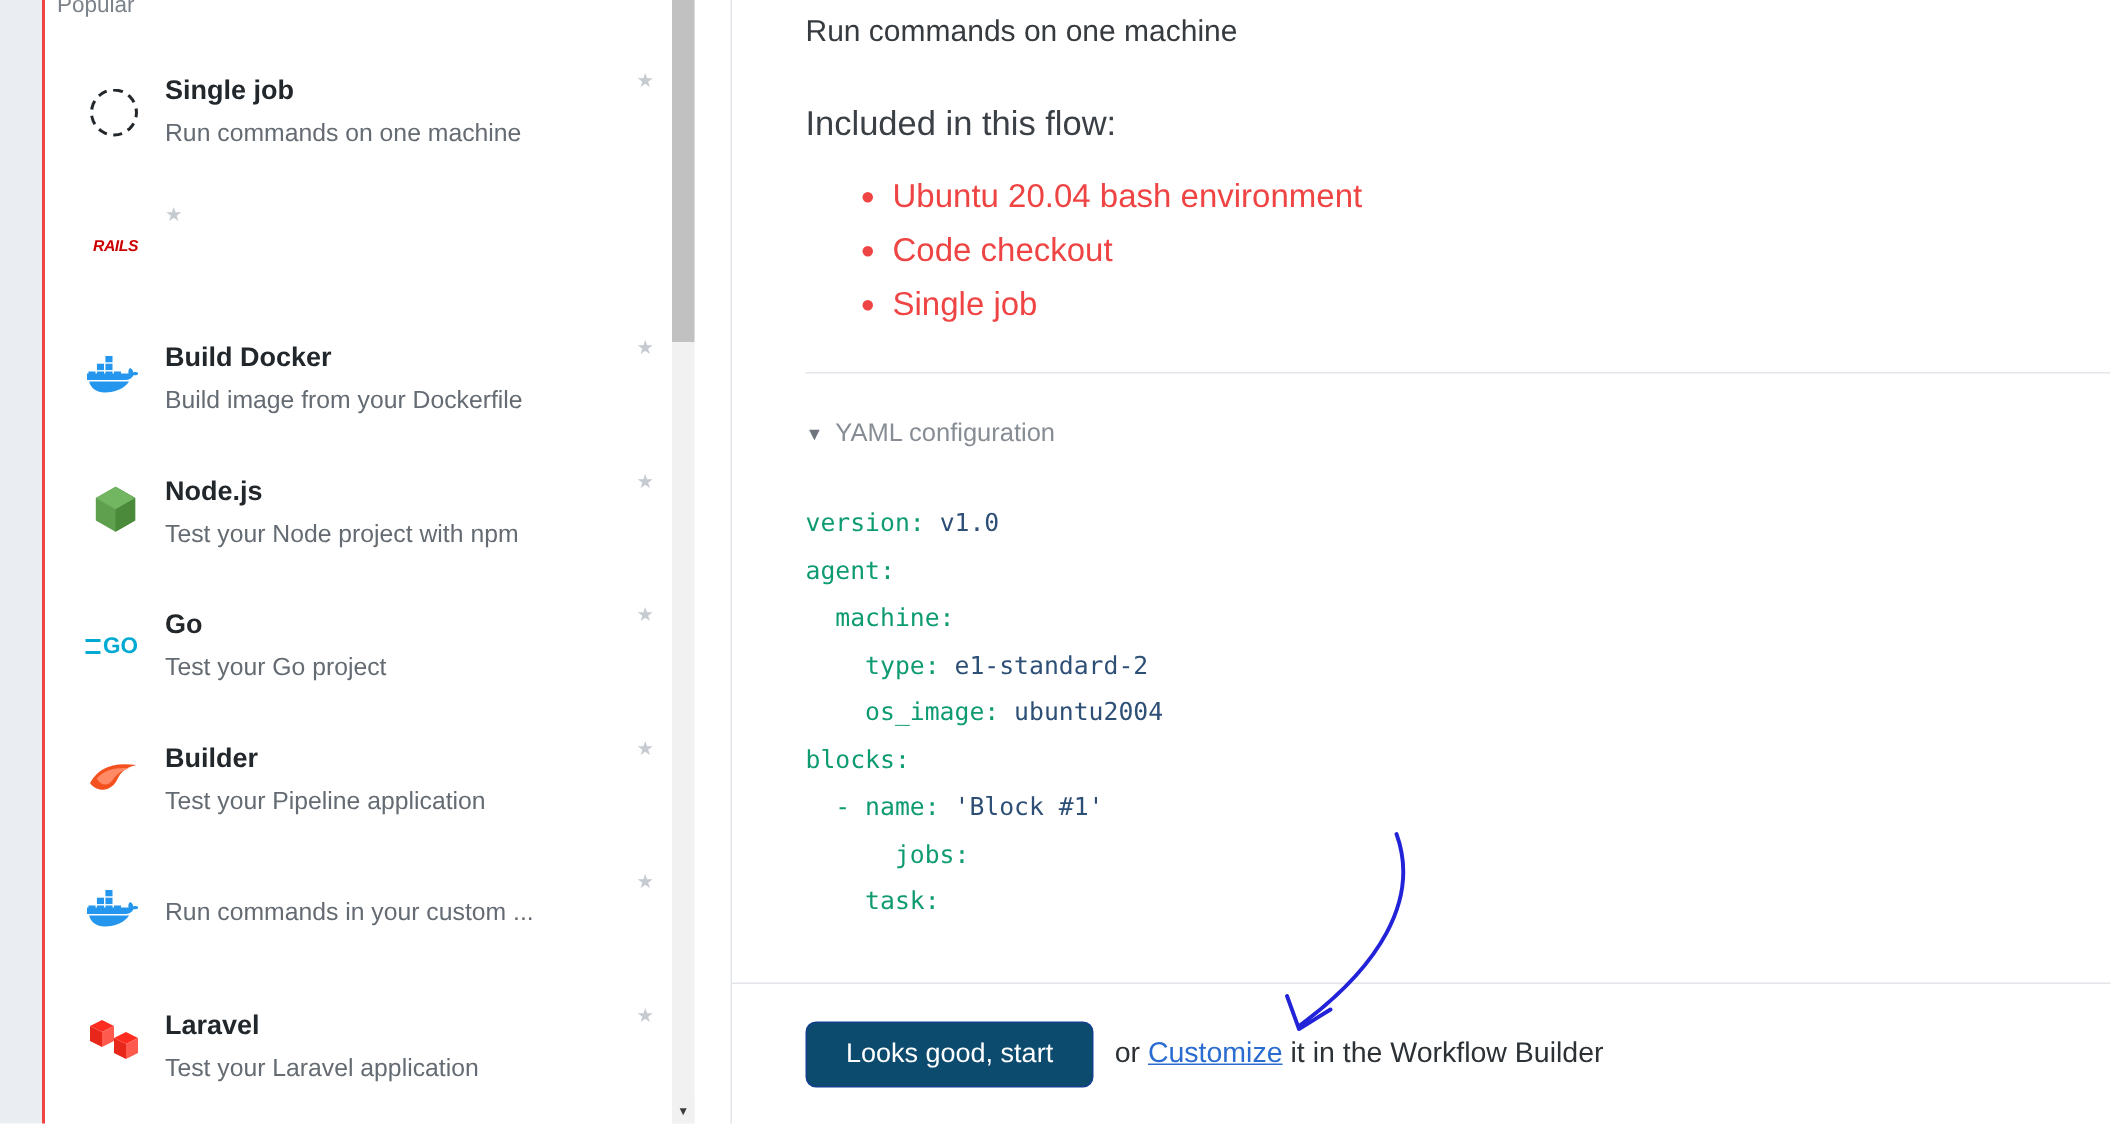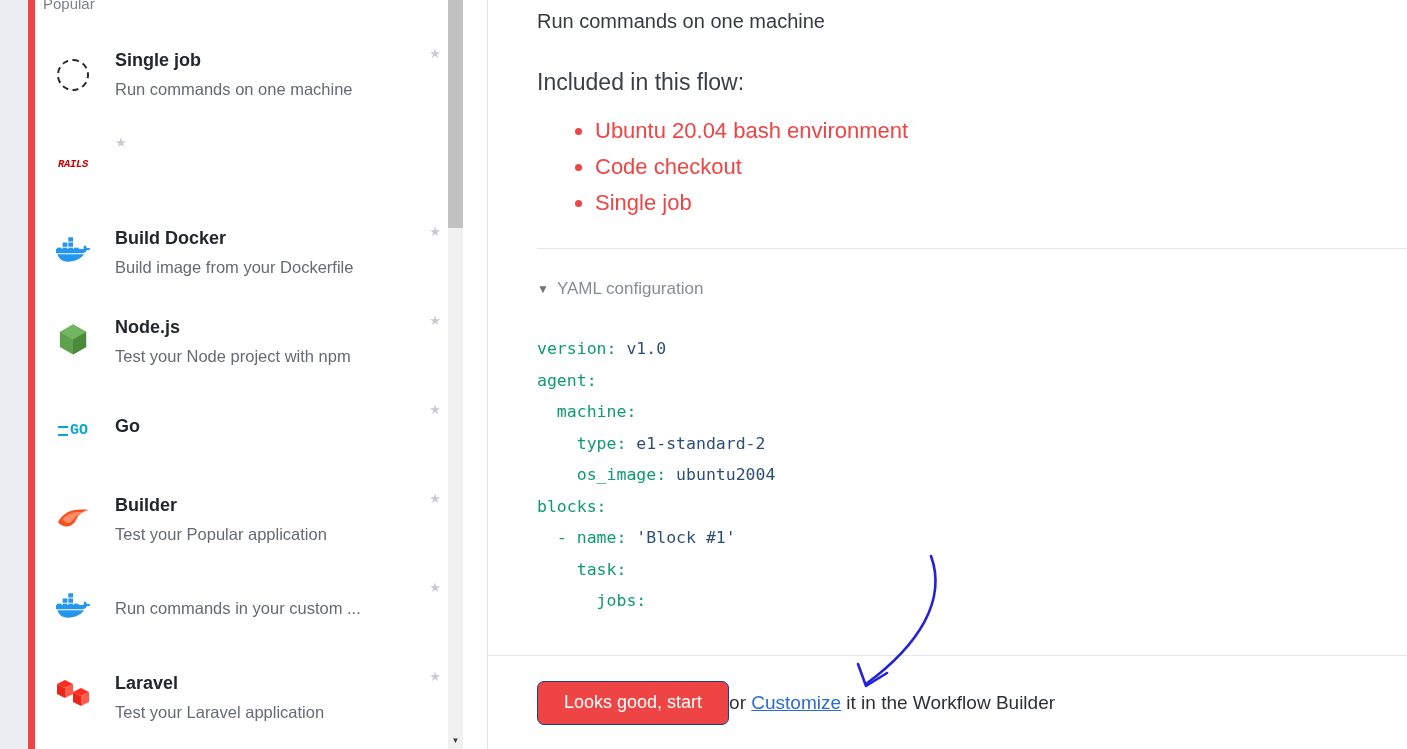--- a/index.html
+++ b/index.html
@@ -6,25 +6,25 @@
   html, body { margin: 0; padding: 0; }
   body {
     width: 1407px; height: 749px; position: relative; overflow: hidden;
     background: #ffffff; font-family: "Liberation Sans", sans-serif; color: #2e3338;
   }
 
   
   .gutter { position: absolute; left: 0; top: 0; width: 28px; height: 100%; background: #eaedf1; }
 
   
-  .sidebar { position: absolute; left: 28px; top: 0; width: 435px; height: 100%; background: #fff; border-left: 7px solid #ef4444; }
+  .sidebar { position: absolute; left: 28px; top: 0; width: 435px; height: 100%; background: #fff; border-left: 2px solid #ef4444; }
   .section-label { position: absolute; top: -5px; left: 8px; font-size: 15px; color: #7b828a; }
   .template-list { position: absolute; top: 30px; left: 0; width: 420px; list-style: none; margin: 0; padding: 0; }
   .tpl-item { height: 89px; display: flex; align-items: center; padding-left: 14px; cursor: pointer; background: #fff; }
-  .icon-box { width: 48px; flex: none; display: flex; justify-content: center; align-items: center; margin-right: 18px; font-family: Liberation Mono, monospace; }
+  .icon-box { width: 48px; flex: none; display: flex; justify-content: flex-end; align-items: center; margin-right: 18px; }
   .tpl-text { flex: 1; min-width: 0; }
   .tpl-title { display: block; font-size: 18px; font-weight: bold; color: #22272c; margin-bottom: 9px; }
   .tpl-sub { display: block; font-size: 16.5px; color: #646b72; white-space: nowrap; overflow: hidden; }
   .star { flex: none; align-self: flex-start; margin-top: 16px; margin-right: 14px; font-size: 13px; color: #c6cbd1; cursor: pointer; }
 
   
   .dashed-circle { width: 32px; height: 32px; border: 2.5px dashed #23282d; border-radius: 50%; display: inline-block; }
   .rails-logo { color: #cc0000; font-weight: bold; font-style: italic; font-size: 10.5px; letter-spacing: -0.3px; }
   .go-logo { display: inline-flex; align-items: center; }
   .go-lines { display: inline-block; width: 10px; height: 10px; border-top: 2px solid #00a9d2; border-bottom: 2px solid #00a9d2; margin-right: 2px; }
@@ -49,23 +49,23 @@
   .yaml-toggle { margin-top: 30px; font-size: 17px; color: #878d94; cursor: pointer; display: flex; align-items: center; gap: 8px; }
   .yaml-toggle .tri { font-size: 12px; color: #6f757c; }
   .yaml-block { margin-top: 34px; }
   .yl { font-family: "DejaVu Sans Mono", monospace; font-size: 16.5px; line-height: 31.5px; white-space: pre; }
   .yk { color: #0e9b72; }
   .yv { color: #2d4f76; }
 
   
   .footer { position: absolute; left: 488px; right: 0; top: 655px; height: 94px; background: #fff;
             border-top: 1px solid #e2e6ea; display: flex; align-items: center; padding-left: 49px; }
-  .start-btn { height: 44px; padding: 0 26px; background: #ef4444; border: 1px solid #12408f; border-radius: 7px;
+  .start-btn { height: 44px; padding: 0 26px; background: #0c4a6e; border: 1px solid #12408f; border-radius: 7px;
                color: #fff; font-size: 18px; font-family: "Liberation Sans", sans-serif; cursor: pointer; }
-  .after-btn { margin-left: 0; font-size: 19px; color: #2c3136; }
+  .after-btn { margin-left: 14px; font-size: 19px; color: #2c3136; }
   .customize-link { color: #2b6cd0; text-decoration: underline; cursor: pointer; }
 
   
   .annotation { position: absolute; left: 0; top: 0; z-index: 20; pointer-events: none; }
 </style>
 </head>
 <body>
 
 <div class="gutter"></div>
 
@@ -136,36 +136,37 @@
 
     <li class="tpl-item">
       <span class="icon-box">
         <span class="go-logo">
           <span class="go-lines"></span>
           <span class="go-text">GO</span>
         </span>
       </span>
       <span class="tpl-text">
         <span class="tpl-title">Go</span>
+        <span class="tpl-sub">Test your Go project</span>
       </span>
       <span class="star">★</span>
     </li>
 
     <li class="tpl-item">
       <span class="icon-box">
         <span>
           <svg width="34" height="26" viewBox="0 0 34 26">
             <path d="M2 18 C8 8 16 4 33 6 C24 8 22 12 20 16 C18 20 13.5 23.5 8.5 22.3 C5.5 21.6 3.4 20 2 18 Z" fill="#f4511e"></path>
             <path d="M6.5 15 C12 9 20 7.5 28 8.2 C22 10.2 19 13 17 16.2 C14 20.4 9 19.8 6.5 15 Z" fill="#ff8a65"></path>
           </svg>
         </span>
       </span>
       <span class="tpl-text">
         <span class="tpl-title">Builder</span>
-        <span class="tpl-sub">Test your Popular application</span>
+        <span class="tpl-sub">Test your Pipeline application</span>
       </span>
       <span class="star">★</span>
     </li>
 
     <li class="tpl-item">
       <span class="icon-box">
         <span>
           <svg width="34" height="27" viewBox="0 0 36 28">
             <g fill="#2496ed">
               <rect x="1" y="11" width="5" height="4.5"></rect>
@@ -236,22 +237,22 @@
   </div>
 
   <div class="yaml-block">
     <div class="yl"><span class="yk">version:</span><span class="yv"> v1.0</span></div>
     <div class="yl"><span class="yk">agent:</span><span class="yv"></span></div>
     <div class="yl"><span class="yk">  machine:</span><span class="yv"></span></div>
     <div class="yl"><span class="yk">    type:</span><span class="yv"> e1-standard-2</span></div>
     <div class="yl"><span class="yk">    os_image:</span><span class="yv"> ubuntu2004</span></div>
     <div class="yl"><span class="yk">blocks:</span><span class="yv"></span></div>
     <div class="yl"><span class="yk">  - name:</span><span class="yv"> 'Block #1'</span></div>
+    <div class="yl"><span class="yk">      jobs:</span><span class="yv"></span></div>
     <div class="yl"><span class="yk">    task:</span><span class="yv"></span></div>
-    <div class="yl"><span class="yk">      jobs:</span><span class="yv"></span></div>
   </div>
 </main>
 
 <div class="footer">
   <button class="start-btn">Looks good, start</button>
   <span class="after-btn">
     <span>or</span>
     <a class="customize-link" href="#">Customize</a>
     <span>it in the Workflow Builder</span>
   </span>

